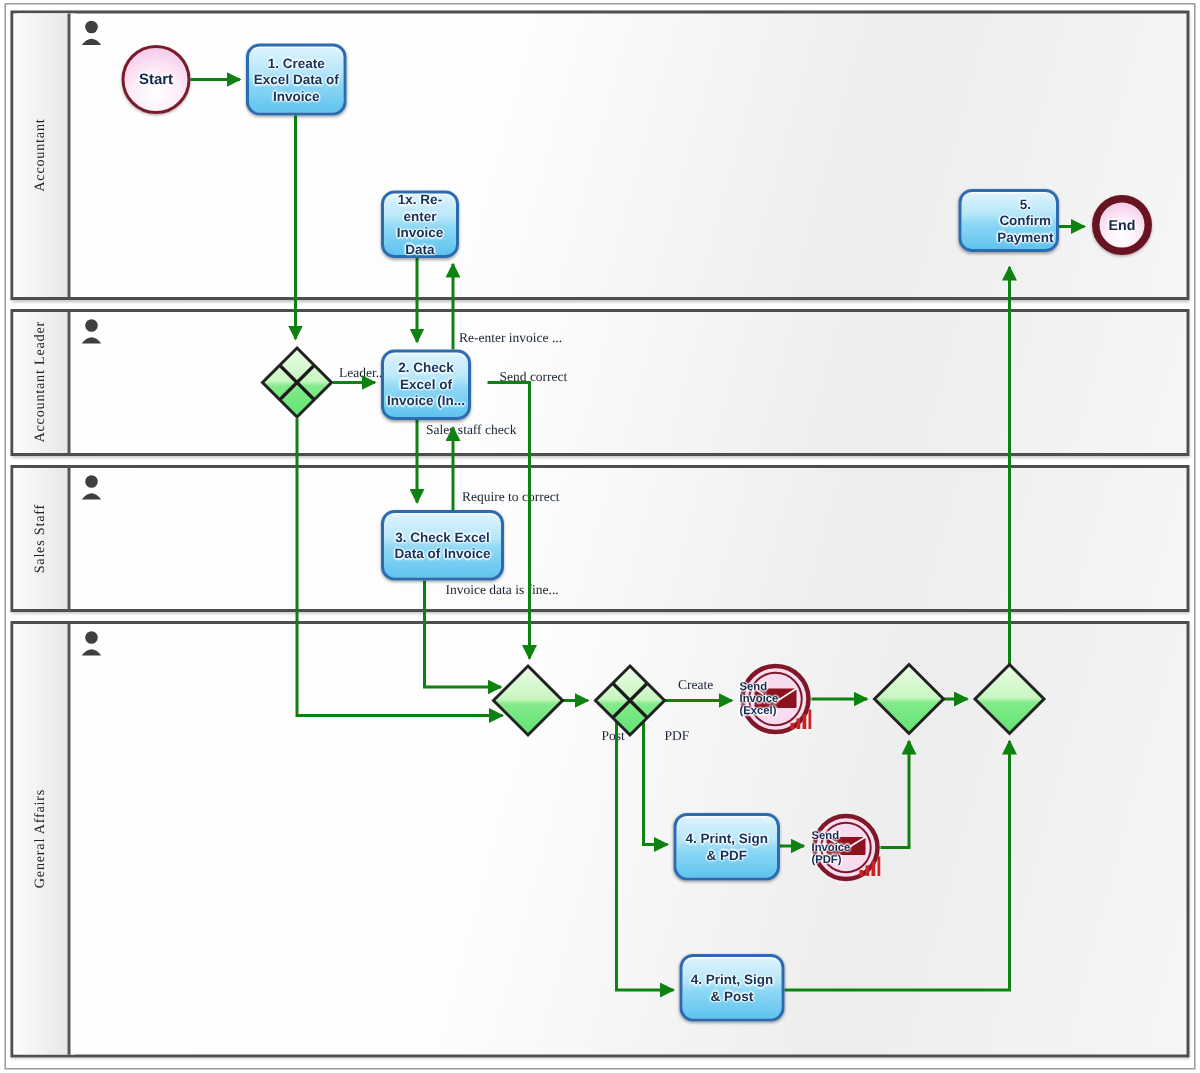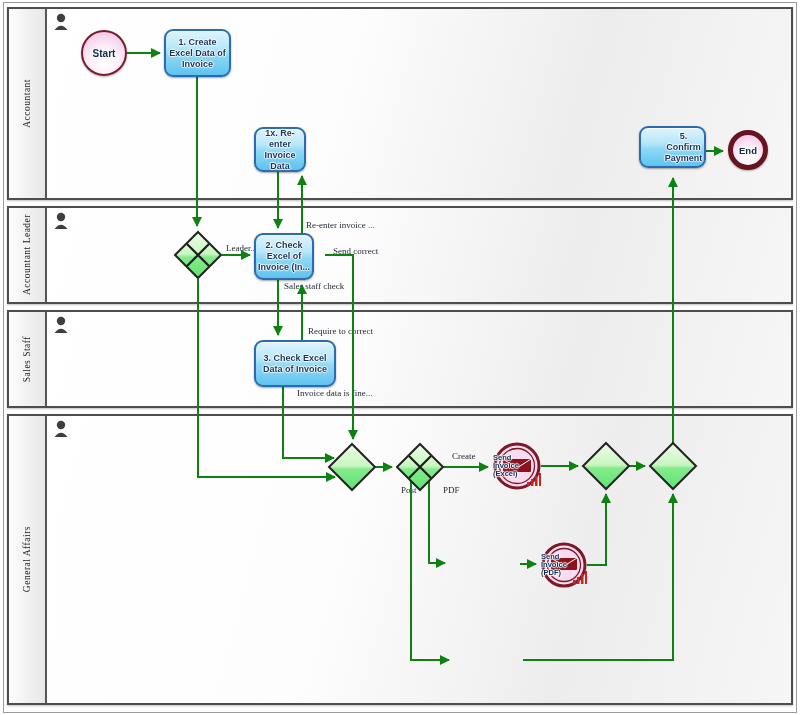--- a/index.html
+++ b/index.html
@@ -190,20 +190,22 @@
       <span>Invoice</span>
       <span>(PDF)</span>
     </div>
   </div>
 
   <div class="task" style="left:164px;top:29px;width:67px;height:48px;text-align:center;">1. Create Excel Data of Invoice</div>
   <div class="task" style="left:254px;top:127px;width:52px;height:45px;">1x. Re-enter Invoice Data</div>
   <div class="task" style="left:639px;top:126px;width:67px;height:42px;padding-left:24px;">5. Confirm Payment</div>
   <div class="task" style="left:254px;top:233px;width:60px;height:47px;">2. Check Excel of Invoice (In...</div>
   <div class="task" style="left:254px;top:340px;width:82px;height:47px;">3. Check Excel Data of Invoice</div>
+  <div class="task" style="left:449px;top:542px;width:71px;height:45px;">4. Print, Sign &amp; PDF</div>
+  <div class="task" style="left:453px;top:636px;width:70px;height:45px;">4. Print, Sign &amp; Post</div>
 
   <svg class="gw" style="left:173px;top:230px;" width="50" height="50">
     <polygon points="25,2 48,25 25,48 2,25" fill="url(#gwGrad)" stroke="#222" stroke-width="2"></polygon>
     <path d="M14,14 L36,36 M36,14 L14,36" stroke="#1c1c1c" stroke-width="2.2"></path>
   </svg>
   <svg class="gw" style="left:327px;top:442px;" width="50" height="50">
     <polygon points="25,2 48,25 25,48 2,25" fill="url(#gwGrad)" stroke="#222" stroke-width="2"></polygon>
   </svg>
   <svg class="gw" style="left:395px;top:442px;" width="50" height="50">
     <polygon points="25,2 48,25 25,48 2,25" fill="url(#gwGrad)" stroke="#222" stroke-width="2"></polygon>

